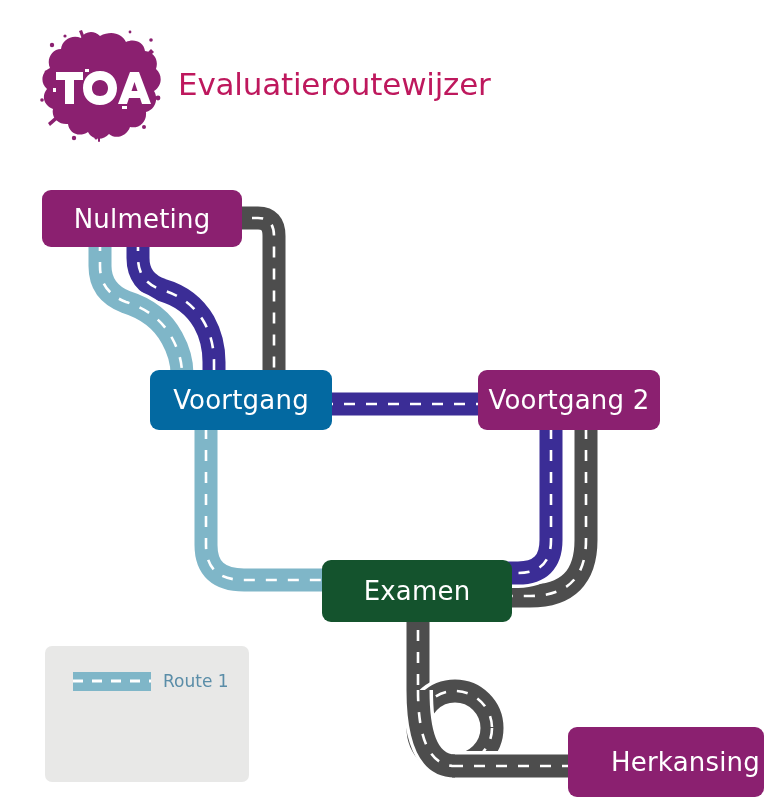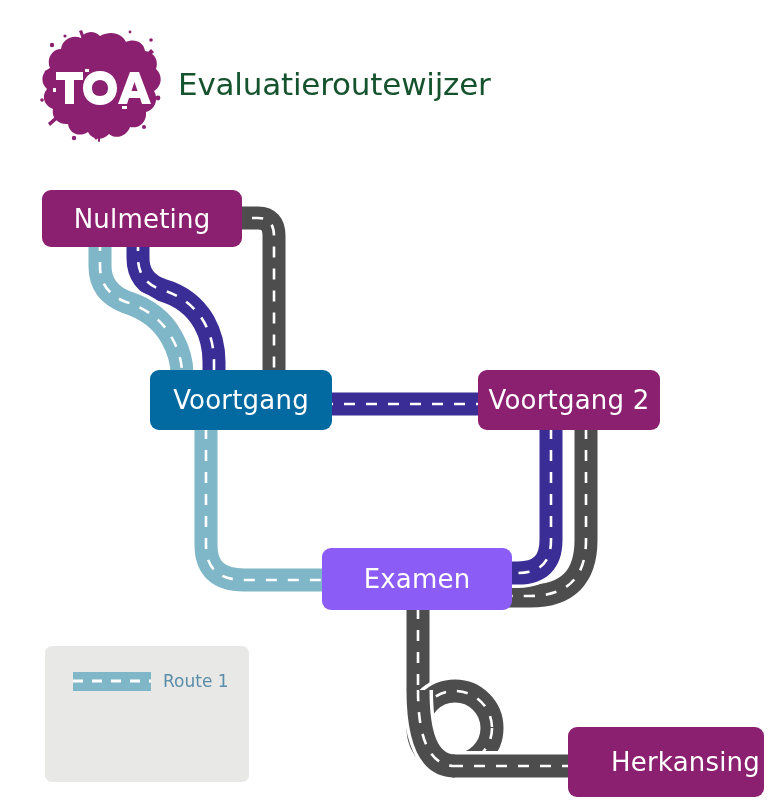--- a/index.html
+++ b/index.html
@@ -176,21 +176,21 @@
           <path d="M92 44 h9 l12 32 h-9 l-2 -6 h-11 l-2 6 h-9 Z
                    M96.5 54 l-3 9 h6 Z"></path>
 
           <rect x="47" y="41" width="4" height="3"></rect>
           <rect x="84" y="78" width="5" height="3"></rect>
           <rect x="15" y="60" width="3" height="4"></rect>
         </g>
       </svg>
     </div>
 
-    <div id="app-title" style="color: #14532d;">Evaluatieroutewijzer</div>
+    <div id="app-title" style="color: #be185d;">Evaluatieroutewijzer</div>
   </div>
 
   <svg id="roads" width="768" height="806" viewBox="0 0 768 806">
     <defs>
       <style>
         .rd       { fill:none; stroke-linecap:butt; stroke-linejoin:round; }
         .rd-halo  { stroke:#FFFFFF; stroke-width:30; }
         .rd-body  { stroke-width:23; }
         .rd-dash  { stroke:#FFFFFF; stroke-width:2.6; stroke-dasharray:11 11; }
       </style>
@@ -249,21 +249,21 @@
       <path class="rd rd-dash" d="M 206 428 V 545 Q 206 580 244 580 H 344"></path>
     </g>
   </svg>
 
   <div class="node" id="node-nulmeting" style="background: rgb(139, 32, 112); color: rgb(255, 255, 255);">Nulmeting</div>
 
   <div class="node" id="node-voortgang" style="background: #0369a1; color: rgb(255, 255, 255);">Voortgang</div>
 
   <div class="node" id="node-voortgang2" style="background: rgb(139, 32, 112); color: rgb(255, 255, 255);">Voortgang 2</div>
 
-  <div class="node" id="node-examen" style="background: #8b5cf6; color: rgb(255, 255, 255);">Examen</div>
+  <div class="node" id="node-examen" style="background: #14532d; color: rgb(255, 255, 255); margin-top: 12px;">Examen</div>
 
   <div class="node" id="node-herkansing" style="background: rgb(139, 32, 112); color: rgb(255, 255, 255);">Herkansing</div>
 
   <div id="legend" style="background: rgb(232, 232, 231);">
 
     <div class="legend-row">
       <span class="legend-swatch" id="sw1" style="background: rgb(127, 182, 200);">
         <span class="dash"></span>
       </span>
       <span class="legend-label" style="color: rgb(90, 141, 168);">Route 1</span>

